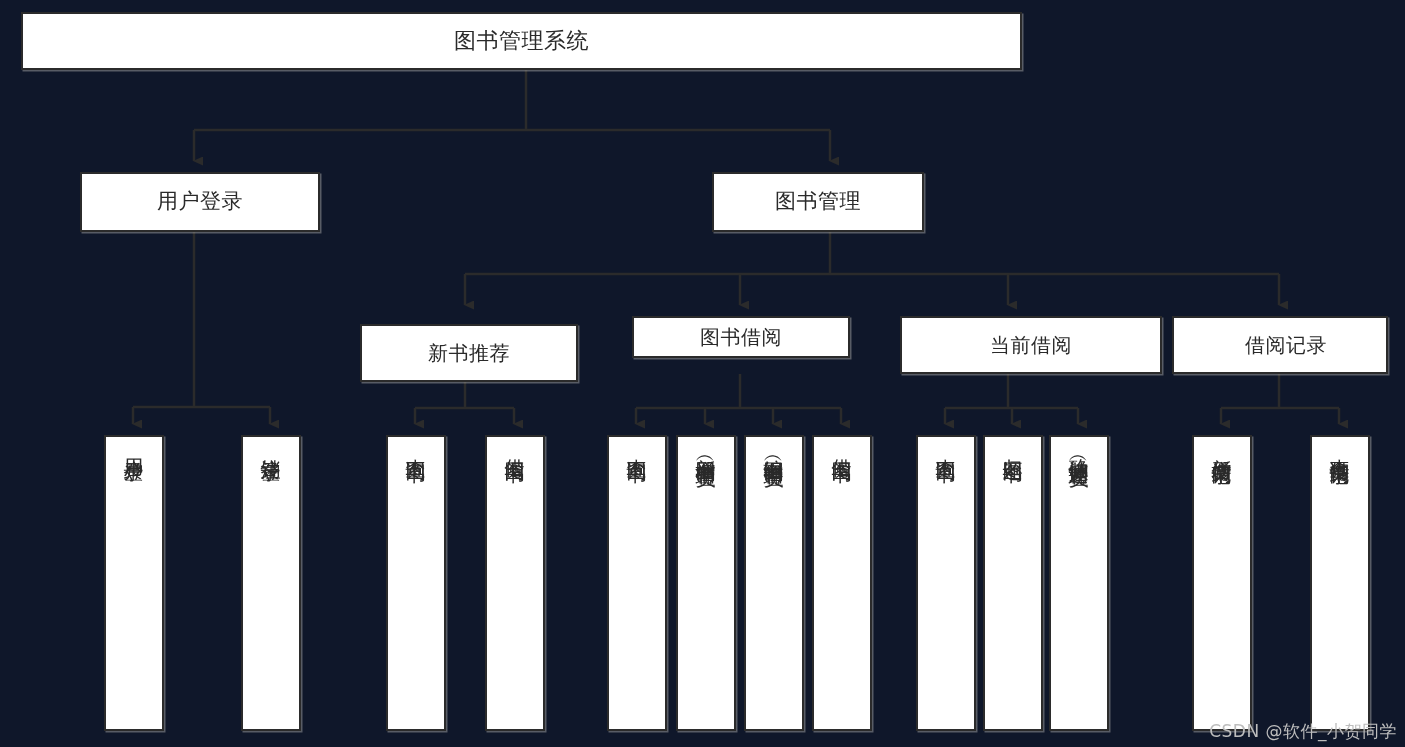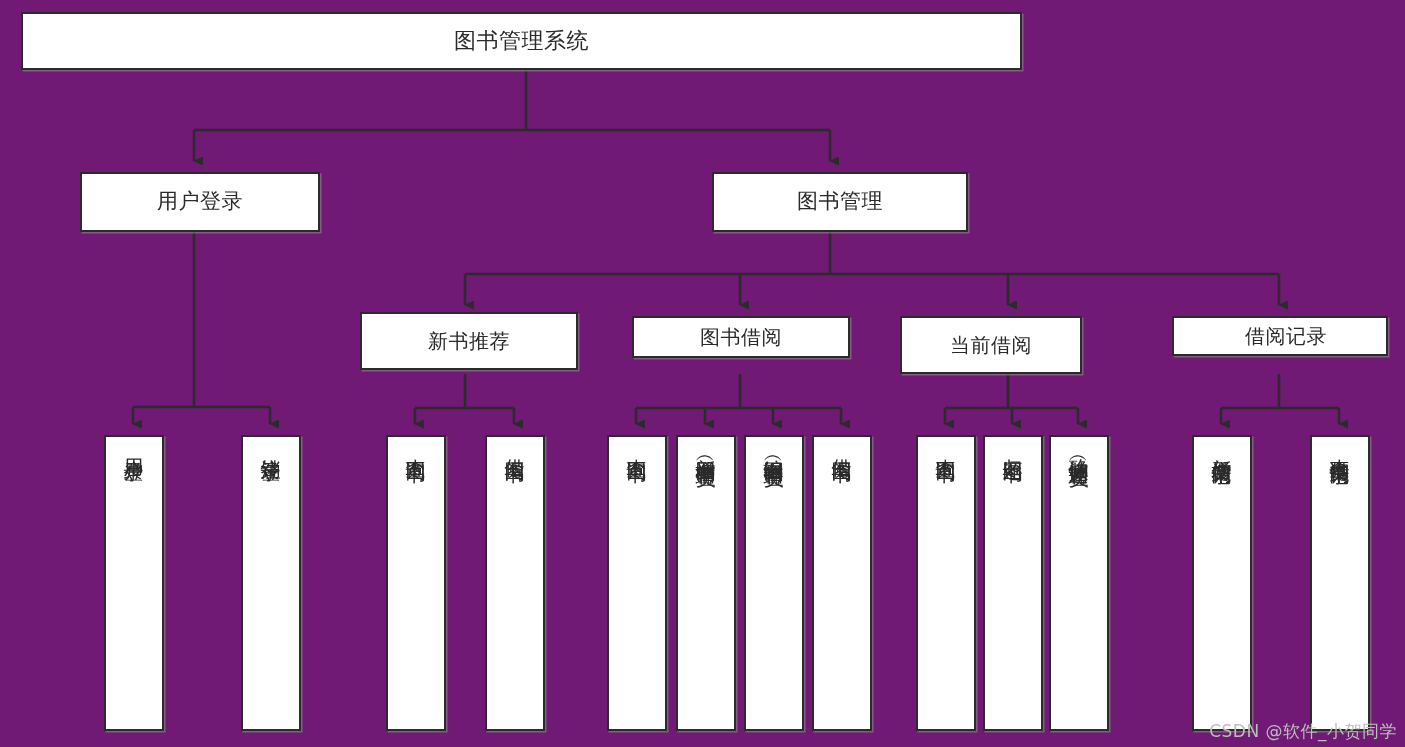--- a/index.html
+++ b/index.html
@@ -8,21 +8,21 @@
     padding: 0;
     background: #ffffff;
   }
   body {
     font-family: "DejaVu Sans", "Liberation Sans", sans-serif;
   }
   #diagram-root {
     position: relative;
     width: 1405px;
     height: 747px;
-    background: #701a75;
+    background: #0f172a;
     overflow: hidden;
   }
   #edge-layer {
     position: absolute;
     left: 0;
     top: 0;
     width: 1405px;
     height: 747px;
     pointer-events: none;
   }
@@ -120,34 +120,34 @@
       </g>
   </svg>
 
   <div class="node root" style="left: 21px; top: 12px; width: 1001px; height: 58px;">
     <span class="node-label">图书管理系统</span>
   </div>
 
   <div class="node level1" style="left: 80px; top: 172px; width: 240px; height: 60px;">
     <span class="node-label">用户登录</span>
   </div>
-  <div class="node level1" style="left: 712px; top: 172px; width: 256px; height: 60px;">
+  <div class="node level1" style="left: 712px; top: 172px; width: 212px; height: 60px;">
     <span class="node-label">图书管理</span>
   </div>
 
-  <div class="node level2" style="left: 360px; top: 312px; width: 218px; height: 58px;">
+  <div class="node level2" style="left: 360px; top: 324px; width: 218px; height: 58px;">
     <span class="node-label">新书推荐</span>
   </div>
   <div class="node level2" style="left: 632px; top: 316px; width: 218px; height: 42px;">
     <span class="node-label">图书借阅</span>
   </div>
-  <div class="node level2" style="left: 900px; top: 316px; width: 182px; height: 58px;">
+  <div class="node level2" style="left: 900px; top: 316px; width: 262px; height: 58px;">
     <span class="node-label">当前借阅</span>
   </div>
-  <div class="node level2" style="left: 1172px; top: 316px; width: 216px; height: 40px; padding-left: 12px;">
+  <div class="node level2" style="left: 1172px; top: 316px; width: 216px; height: 58px; padding-left: 12px;">
     <span class="node-label">借阅记录</span>
   </div>
 
   <div class="node leaf" style="left: 104px; top: 435px; width: 60px; height: 296px;">
     <span class="node-label">用户登录</span>
   </div>
   <div class="node leaf" style="left: 241px; top: 435px; width: 60px; height: 296px;">
     <span class="node-label">注销登录</span>
   </div>
   <div class="node leaf" style="left: 386px; top: 435px; width: 60px; height: 296px;">

